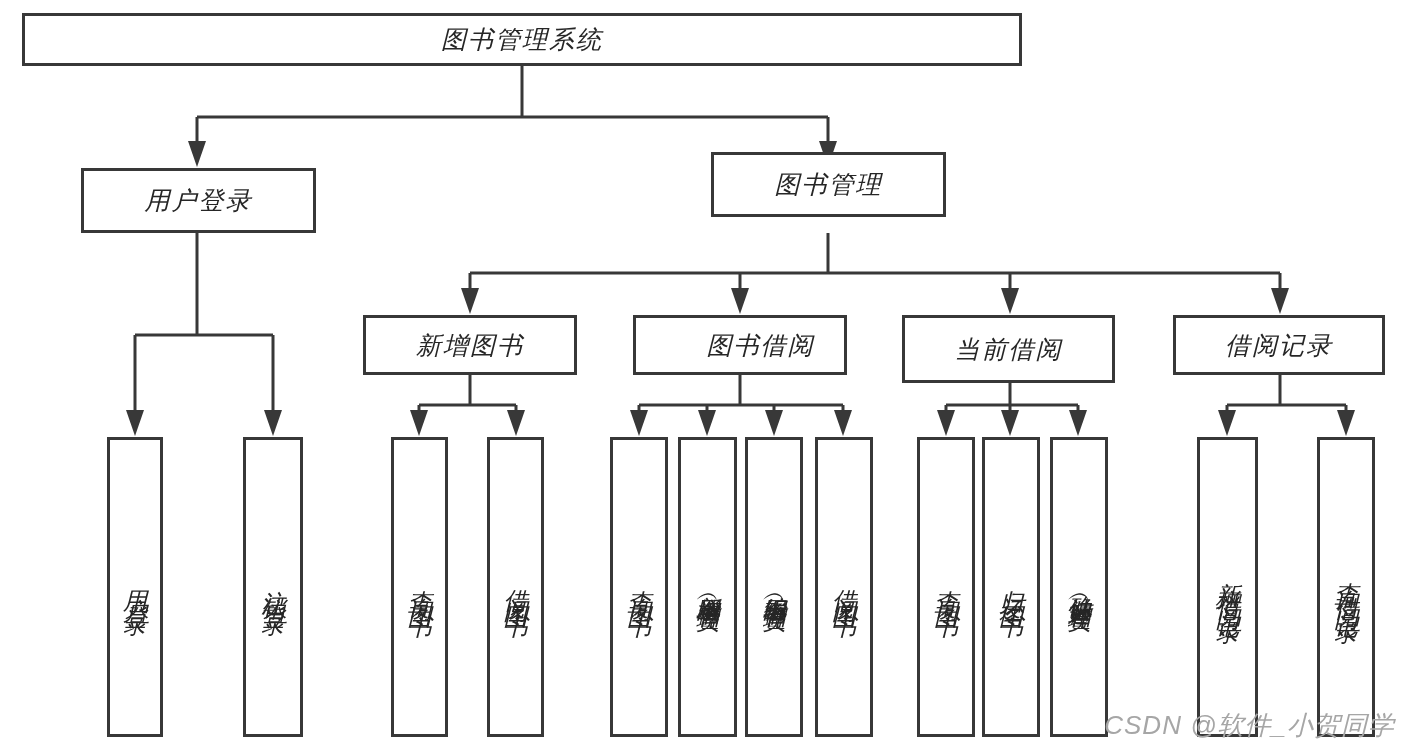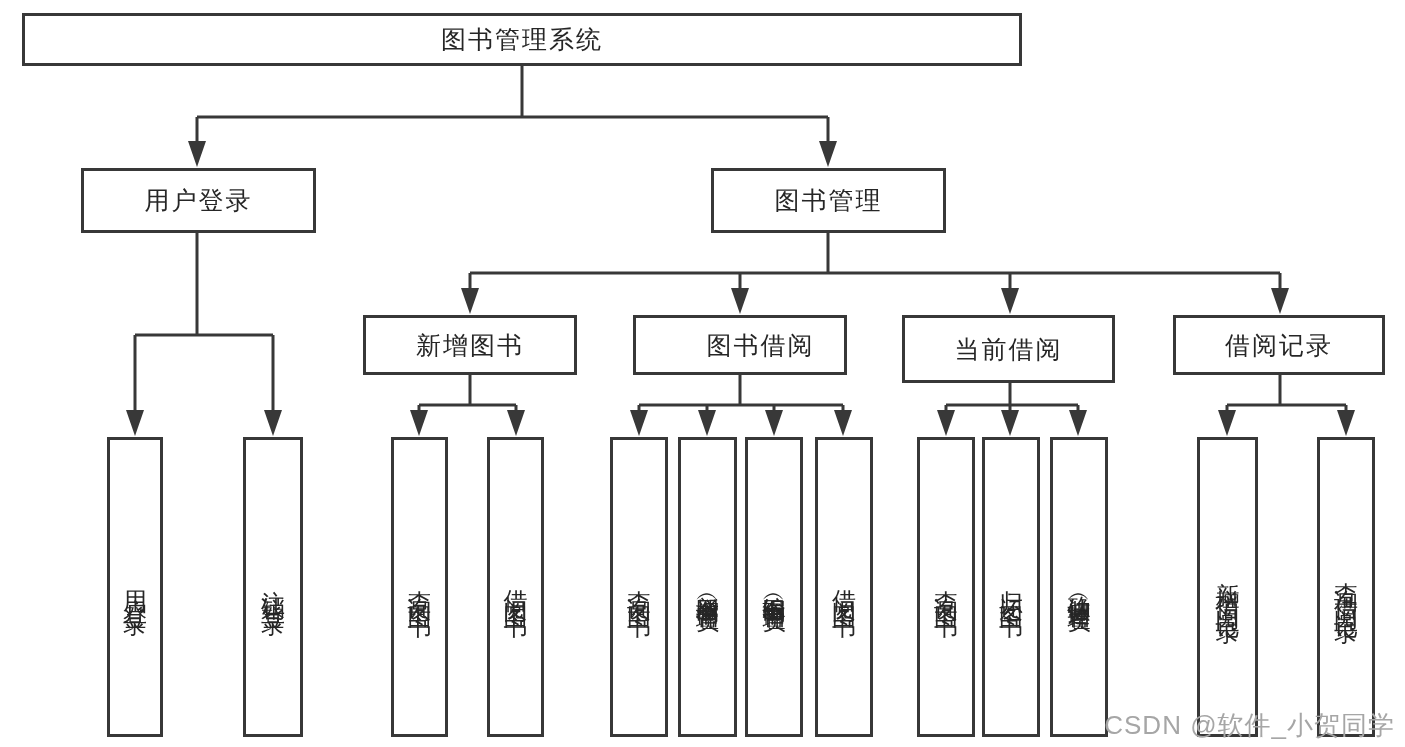--- a/index.html
+++ b/index.html
@@ -2,20 +2,21 @@
 <html><head>
 <meta charset="utf-8">
 <style>
   html,body{margin:0;padding:0;background:#ffffff;}
   #stage{
     position:relative;
     width:1405px;height:747px;
     background:#ffffff;
     font-family:"Liberation Sans","DejaVu Sans",sans-serif;
     overflow:hidden;
+    font-style:italic;
   }
   #wires{position:absolute;left:0;top:0;width:1405px;height:747px;}
   .box{
     position:absolute;
     border:3px solid #383838;
     background:#ffffff;
     display:flex;
     align-items:center;
     justify-content:center;
     color:#262626;
@@ -90,21 +91,21 @@
     </g>
   </svg>
 
   <div class="box root-box" style="left:22px;top:13px;width:1000px;height:53px;">
     <span class="hlabel">图书管理系统</span>
   </div>
 
   <div class="box" style="left:81px;top:168px;width:235px;height:65px;">
     <span class="hlabel">用户登录</span>
   </div>
-  <div class="box" style="left:711px;top:168px;width:235px;height:65px;text-align:center;">
+  <div class="box" style="left:711px;top:152px;width:235px;height:65px;text-align:center;">
     <span class="hlabel">图书管理</span>
   </div>
 
   <div class="box" style="left:363px;top:315px;width:214px;height:60px;">
     <span class="hlabel">新增图书</span>
   </div>
   <div class="box" style="left:633px;top:315px;width:214px;height:60px;padding-left:41px;">
     <span class="hlabel">图书借阅</span>
   </div>
   <div class="box" style="left:902px;top:315px;width:213px;height:68px;">

